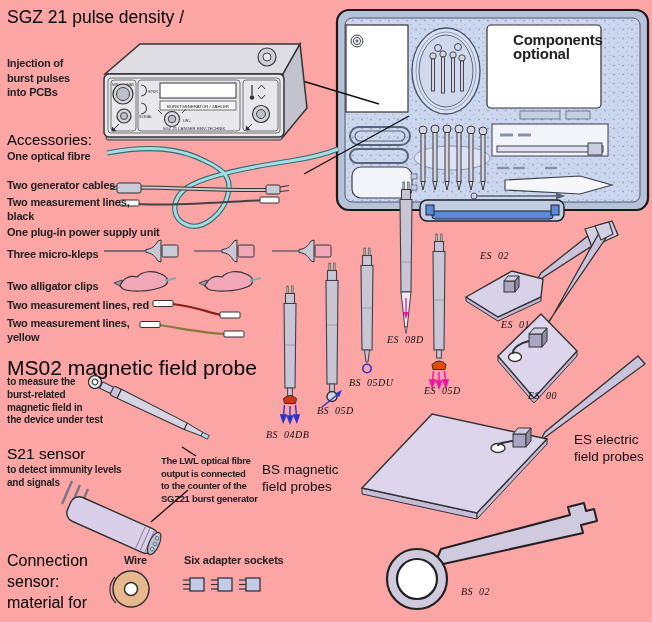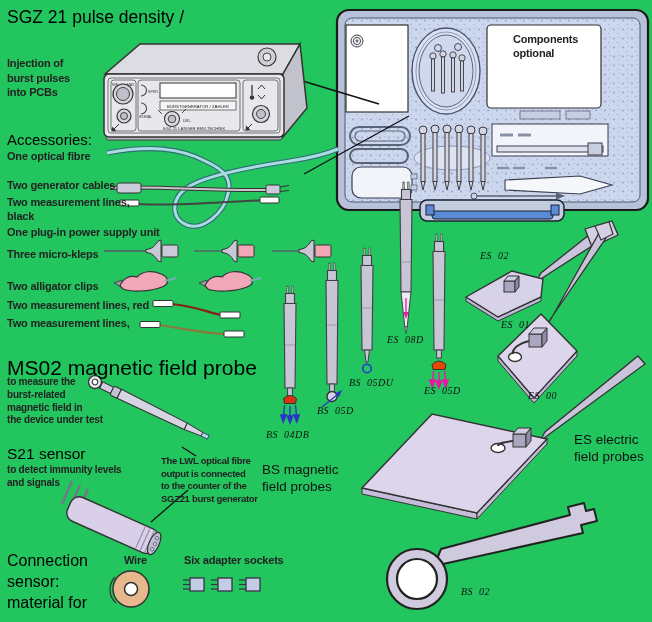--- a/index.html
+++ b/index.html
@@ -1,16 +1,16 @@
 <!DOCTYPE html>
 <html><head>
 <meta charset="utf-8">
 <style>
   html,body{margin:0;padding:0;background:#fff;}
-  #canvas{position:relative;width:652px;height:622px;background:#22c55e;overflow:hidden;
+  #canvas{position:relative;width:652px;height:622px;background:#fca5a5;overflow:hidden;
           font-family:"Liberation Sans",sans-serif;}
   .art{position:absolute;left:0;top:0;}
   .txt{position:absolute;color:#1a1a1a;}
   .h1{font-size:17.5px;line-height:24px;color:#000;}
   .h2{font-size:15px;color:#000;}
   .h3{font-size:16px;line-height:21px;color:#000;}
   .b{font-size:11px;font-weight:700;line-height:13.5px;letter-spacing:-0.2px;color:#222;}
   .s{font-size:10px;font-weight:700;line-height:12.8px;letter-spacing:-0.2px;color:#222;}
   .n{font-size:9.5px;font-weight:700;line-height:12.6px;letter-spacing:-0.3px;color:#222;}
   .grp{font-size:13.5px;line-height:17px;color:#111;}
@@ -390,21 +390,21 @@
 <div class="txt h1" style="left:7px;top:5px">
   <div>SGZ 21 pulse density /</div>
 </div>
 
 <div class="txt b" style="left:7px;top:56px;line-height:14.5px">
   <div>Injection of</div>
   <div>burst pulses</div>
   <div>into PCBs</div>
 </div>
 
-<div class="txt s" style="left:513px;top:33px;font-size:11px;line-height:13.5px">
+<div class="txt s" style="left:513px;top:33px;font-size:15px;line-height:13.5px">
   <div>Components</div>
   <div>optional</div>
 </div>
 
 <div class="txt h2" style="left:7px;top:131px">Accessories:</div>
 
 <div class="txt b" style="left:7px;top:150px">
   <div>One optical fibre</div>
 </div>
 <div class="txt b" style="left:7px;top:179px">
@@ -421,20 +421,21 @@
   <div>Three micro-kleps</div>
 </div>
 <div class="txt b" style="left:7px;top:280px">
   <div>Two alligator clips</div>
 </div>
 <div class="txt b" style="left:7px;top:299px">
   <div>Two measurement lines, red</div>
 </div>
 <div class="txt b" style="left:7px;top:317px">
   <div>Two measurement lines,</div>
+  <div>yellow</div>
 </div>
 
 <div class="txt h2" style="left:7px;top:356px;font-size:21px">MS02 magnetic field probe</div>
 <div class="txt s" style="left:7px;top:376px">
   <div>to measure the</div>
   <div>burst-related</div>
   <div>magnetic field in</div>
   <div>the device under test</div>
 </div>
 

